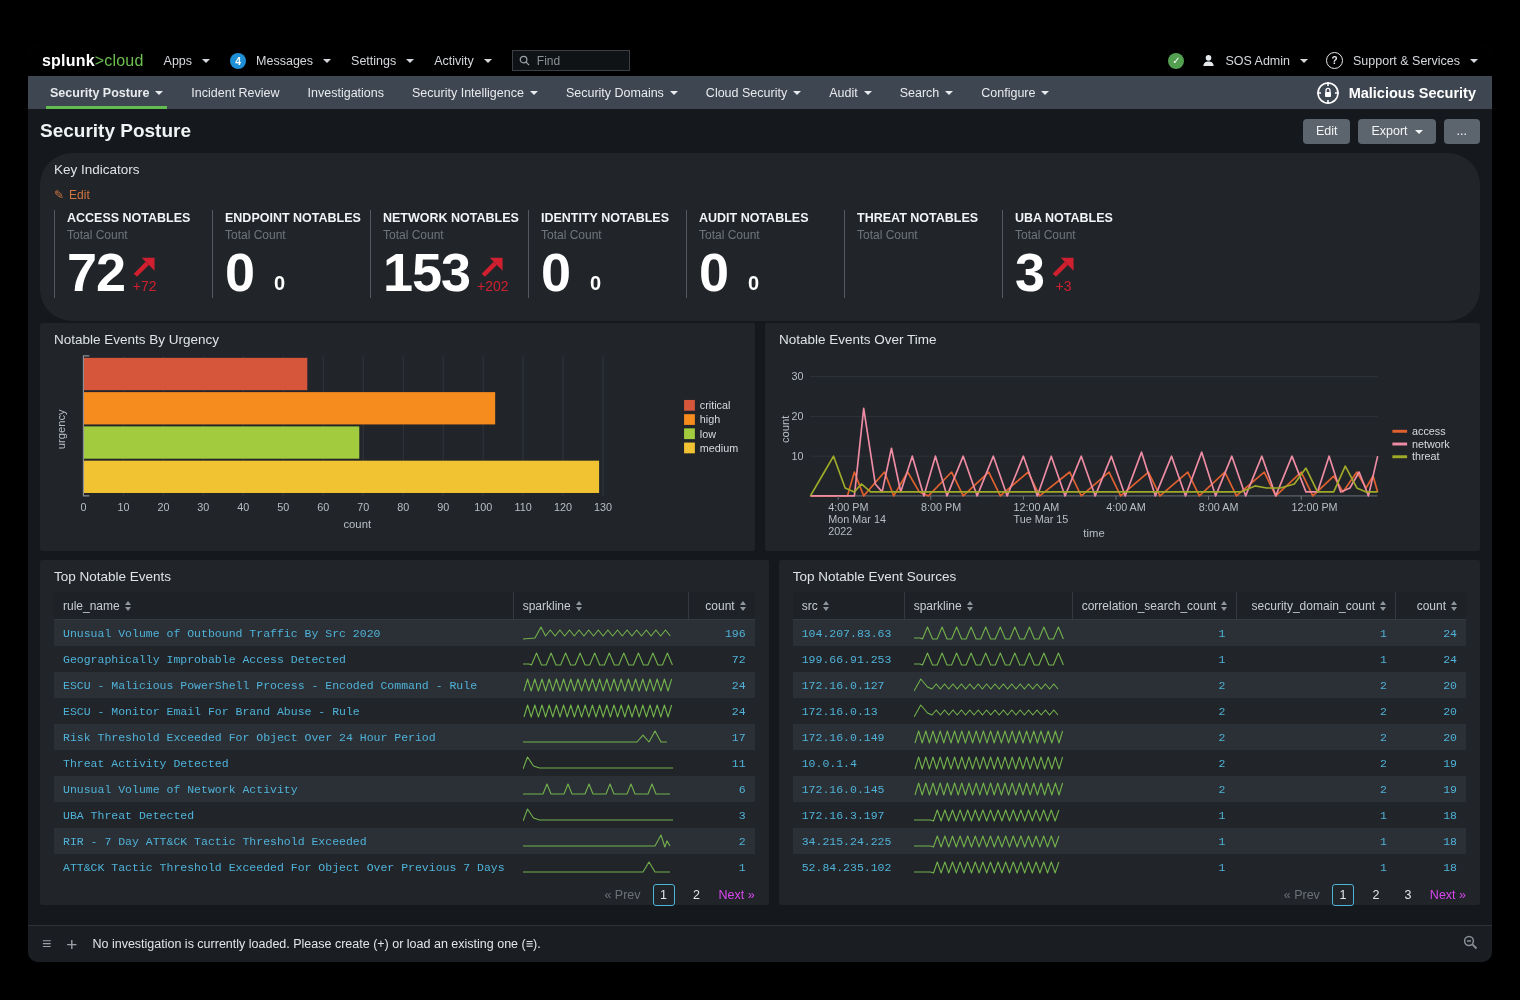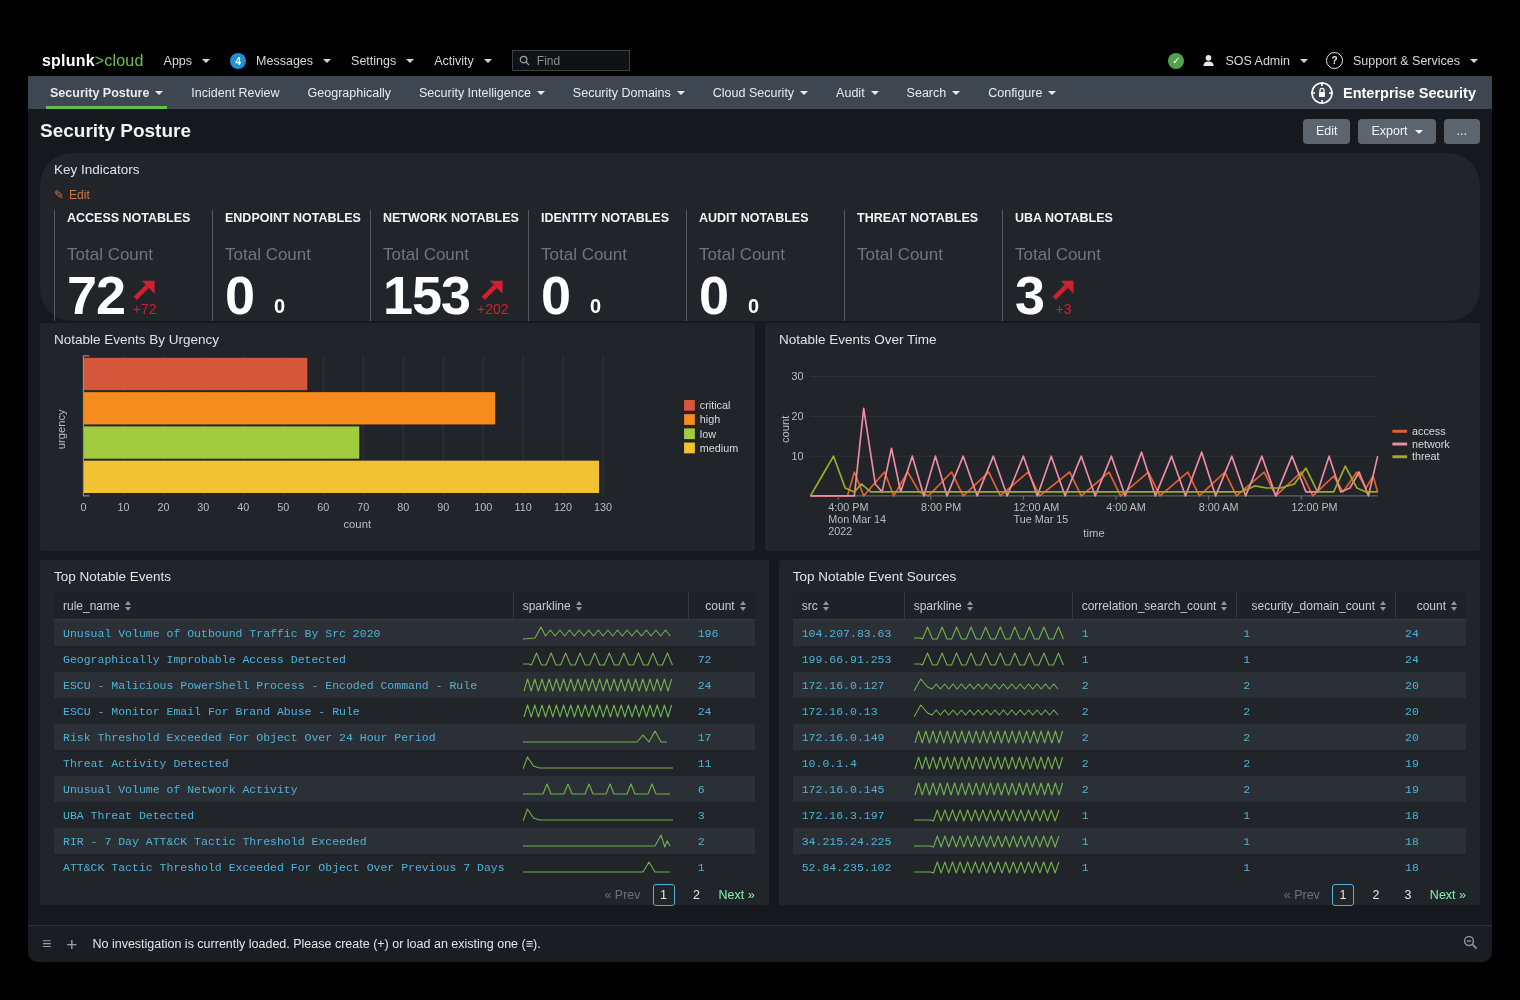--- a/index.html
+++ b/index.html
@@ -41,21 +41,21 @@
   .btn{background:#5c646d;color:#f2f4f6;border:none;border-radius:4px;height:25px;padding:0 13px;
     font-size:12.5px;display:flex;align-items:center;gap:7px;cursor:pointer;font-family:"Liberation Sans",sans-serif;}
   .panel{background:#21252a;border-radius:2px;padding:9px 14px;}
   .panel-title{color:#dfe3e6;font-size:13.5px;}
   
   .key-panel{height:168px;box-sizing:border-box;border-radius:32px;}
   .edit-link{color:#d1763f;font-size:12px;margin:11px 0 8px;display:flex;gap:5px;align-items:center;cursor:pointer;width:60px;}
   .kpi-row{display:flex;}
   .kpi{width:158px;border-left:1px solid #54595f;padding:1px 0 4px 12px;box-sizing:border-box;}
   .kpi-name{color:#f2f4f6;font-weight:700;font-size:12.5px;white-space:nowrap;}
-  .kpi-sub{color:#6e757d;font-size:17px;margin-top:20px;}
+  .kpi-sub{color:#6e757d;font-size:12px;margin-top:3px;}
   .kpi-value-row{display:flex;align-items:flex-end;margin-top:8px;}
   .kpi-value{font-size:54px;font-weight:700;color:#fff;line-height:.82;letter-spacing:-1px;}
   .kpi-delta{display:flex;flex-direction:column;align-items:center;margin-left:7px;}
   .kpi-delta-val{color:#d0202f;font-size:14px;margin-top:0px;font-weight:400;}
   .kpi-zero{font-size:20px;color:#fff;margin-left:20px;font-weight:700;line-height:1;margin-bottom:1px;}
   
   .charts-row{display:flex;gap:10px;margin-top:2px;}
   .chart-panel{flex:1;height:228px;box-sizing:border-box;}
   .chart-panel svg{display:block;margin-top:4px;}
   
@@ -69,26 +69,26 @@
   .th:last-child{border-right:none;}
   .th.right{justify-content:flex-end;}
   .sort{display:inline-flex;flex-direction:column;gap:2px;}
   .sort i{display:block;width:0;height:0;border-left:3.5px solid transparent;border-right:3.5px solid transparent;}
   .sort .up{border-bottom:4px solid #8e959c;}
   .sort .dn{border-top:4px solid #8e959c;}
   .tbl-row{display:flex;height:26px;align-items:center;font-family:"Liberation Mono",monospace;font-size:11.5px;}
   .tbl-row:nth-child(odd){background:#2b3036;}
   .cell{padding:0 9px;box-sizing:border-box;overflow:hidden;white-space:nowrap;}
   .cell-link{color:#4fb2d8;margin-top:36px;}
-  .cell-num{color:#4fb2d8;}
+  .cell-num{color:#4fb2d8;text-align:right;}
   .pgn{height:30px;display:flex;align-items:center;justify-content:flex-end;gap:12px;font-size:12.5px;flex:none;}
   .pgn .prev{color:#6b7177;cursor:pointer;}
   .pgn .pg{color:#e3e6e9;cursor:pointer;min-width:20px;height:20px;display:flex;align-items:center;justify-content:center;}
   .pgn .pg.active{border:1px solid #4fb2d8;border-radius:3px;}
-  .pgn .next{color:#86efac;cursor:pointer;}
+  .pgn .next{color:#d946ef;cursor:pointer;}
   
   .invbar{height:36px;background:#1a1d21;border-top:1px solid #2e3237;display:flex;align-items:center;
     padding:0 14px;gap:15px;flex:none;color:#e3e6e9;font-size:12.5px;}
   .inv-icon{color:#9aa0a6;font-size:16px;cursor:pointer;line-height:1;}
   .inv-plus{font-size:19px;font-weight:400;}
   .inv-zoom{margin-left:auto;cursor:pointer;}
 </style>
 </head>
 <body>
 
@@ -143,21 +143,21 @@
   <nav class="appnav">
     <div id="appnav-tabs" style="display:flex;align-items:stretch;">
         <div class="apptab active">
           <span>Security Posture</span>
           <span class="caret"></span>
         </div>
         <div class="apptab">
           <span>Incident Review</span>
         </div>
         <div class="apptab">
-          <span>Geographically</span>
+          <span>Investigations</span>
         </div>
         <div class="apptab">
           <span>Security Intelligence</span>
           <span class="caret"></span>
         </div>
         <div class="apptab">
           <span>Security Domains</span>
           <span class="caret"></span>
         </div>
         <div class="apptab">
@@ -180,21 +180,21 @@
     <div class="brand">
       <svg width="24" height="24" viewBox="0 0 24 24">
         <circle cx="12" cy="12" r="10" fill="none" stroke="#fff" stroke-width="1.6"></circle>
         <line x1="12" y1="1" x2="12" y2="5" stroke="#fff" stroke-width="1.6"></line>
         <line x1="12" y1="19" x2="12" y2="23" stroke="#fff" stroke-width="1.6"></line>
         <line x1="1" y1="12" x2="5" y2="12" stroke="#fff" stroke-width="1.6"></line>
         <line x1="19" y1="12" x2="23" y2="12" stroke="#fff" stroke-width="1.6"></line>
         <rect x="9" y="11" width="6" height="5" rx="0.8" fill="#fff"></rect>
         <path d="M10 11 v-1.6 a2 2 0 0 1 4 0 V11" fill="none" stroke="#fff" stroke-width="1.3"></path>
       </svg>
-      <span>Enterprise Security</span>
+      <span>Malicious Security</span>
     </div>
   </nav>
 
   <main class="content">
     <div class="page-header">
       <h1>Security Posture</h1>
       <div class="page-actions">
         <button class="btn">Edit</button>
         <button class="btn">
           <span>Export</span>

